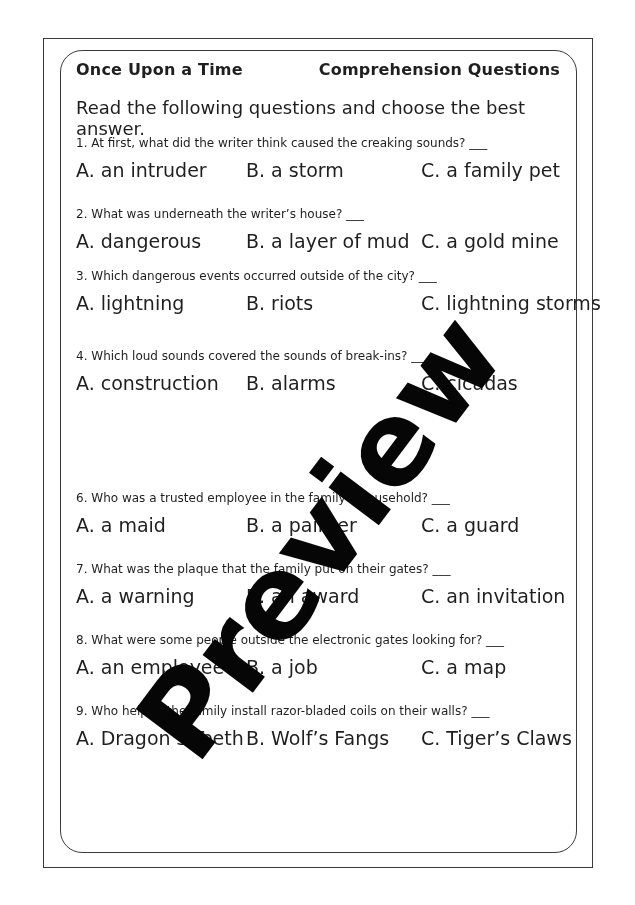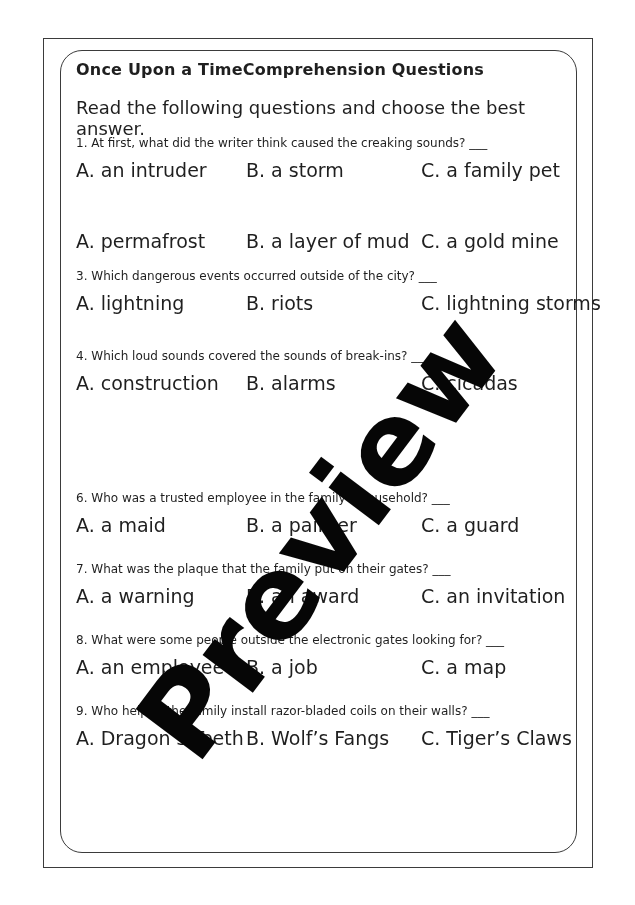--- a/index.html
+++ b/index.html
@@ -27,20 +27,21 @@
     left: 60px; top: 50px;
     width: 517px; height: 803px;
     border: 1.3px solid #3b3b3b;
     border-radius: 22px;
     background: #ffffff;
   }
   .card-header {
     position: absolute;
     top: 9px; left: 15px; right: 16px;
     display: flex;
+    justify-content: space-between;
     align-items: baseline;
     font-size: 16px;
     font-weight: bold;
     letter-spacing: 0.2px;
   }
   .instruction {
     position: absolute;
     top: 46px; left: 15px; right: 12px;
     font-size: 18px;
   }
@@ -91,21 +92,22 @@
     <div class="instruction">Read the following questions and choose the best answer.</div>
 
     <div class="q" style="top:85px">
       <div class="q-text">1. At first, what did the writer think caused the creaking sounds? ___</div>
       <span class="opt opt-a">A. an intruder</span>
       <span class="opt opt-b">B. a storm</span>
       <span class="opt opt-c">C. a family pet</span>
     </div>
 
     <div class="q" style="top:156px">
-      <span class="opt opt-a">A. permafrost</span>
+      <div class="q-text">2. What was underneath the writer’s house? ___</div>
+      <span class="opt opt-a">A. dangerous</span>
       <span class="opt opt-b">B. a layer of mud</span>
       <span class="opt opt-c">C. a gold mine</span>
     </div>
 
     <div class="q" style="top:218px">
       <div class="q-text">3. Which dangerous events occurred outside of the city? ___</div>
       <span class="opt opt-a">A. lightning</span>
       <span class="opt opt-b">B. riots</span>
       <span class="opt opt-c">C. lightning storms</span>
     </div>

